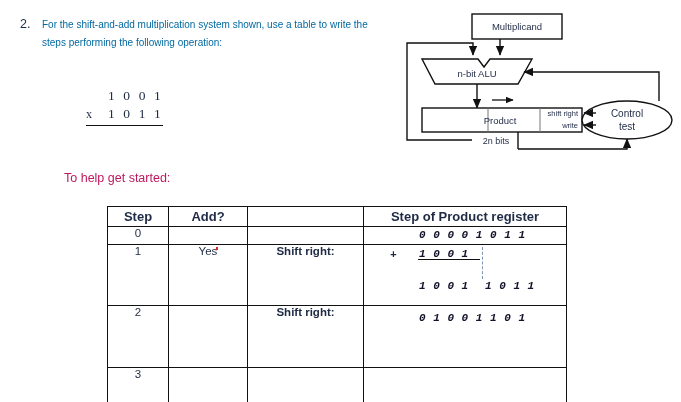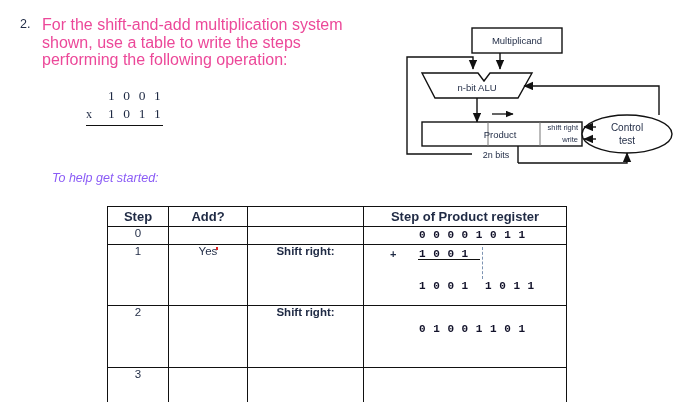--- a/index.html
+++ b/index.html
@@ -29,23 +29,23 @@
   }
   #question-number {
     width: 22px;
     flex: 0 0 22px;
     font-size: 12.5px;
     line-height: 17.5px;
     color: #1f2a44;
   }
   #question-text {
     flex: 1 1 auto;
-    font-size: 16px;
+    font-size: 10px;
     line-height: 17.5px;
-    color: #ec4899;
+    color: #0369a1;
   }
 
   
   #multiplication {
     position: absolute;
     left: 86px;
     top: 88px;
     font-family: "Liberation Serif", serif;
     font-size: 13.5px;
     color: #1f2a44;
@@ -66,32 +66,31 @@
     padding-left: 6px;
   }
   #mult-row-2 {
     border-bottom: 1.4px solid #111;
     padding-bottom: 1px;
   }
 
   
   #helper-text {
     position: absolute;
-    left: 52px;
+    left: 64px;
     top: 171px;
     font-size: 12.5px;
-    color: #8b5cf6;
-    font-style: italic;
+    color: #be185d;
   }
 
   
   #diagram {
     position: absolute;
     left: 400px;
-    top: 22px;
+    top: 8px;
     width: 281px;
     height: 155px;
   }
   #diagram svg {
     display: block;
   }
   .dg-label {
     font-family: "Liberation Sans", sans-serif;
     fill: #1f2a44;
   }
@@ -147,20 +146,21 @@
     margin-left: 8px;
   }
   td.note-cell {
     text-align: center;
     vertical-align: bottom;
     padding-bottom: 2px;
     font-weight: bold;
   }
   td.value-cell {
     padding: 0;
+    font-style: italic;
   }
 
   
   .bits {
     font-family: "Liberation Mono", monospace;
     font-size: 11px;
     font-weight: bold;
     letter-spacing: 0.5px;
     color: #13132b;
     white-space: pre;
@@ -323,21 +323,21 @@
               <span class="plus">+</span>
               <span class="bits bits-hi">1 0 0 1</span>
               <span class="underline-hi"></span>
             </div>
 
             <div class="val-row" style="top:20px;">
               <span class="bits bits-hi">1 0 0 1</span>
               <span class="bits bits-lo">1 0 1 1</span>
             </div>
 
-            <div class="val-row" style="top:38px;margin-top:11px;">
+            <div class="val-row" style="top:38px;">
               <span class="bits bits-full">0 1 0 0 1 1 0 1</span>
             </div>
 
             <span class="dashed-div" style="top:2px; height:32px;"></span>
           </div>
         </td>
       </tr>
 
       <tr>
         <td class="step-cell">2</td>

